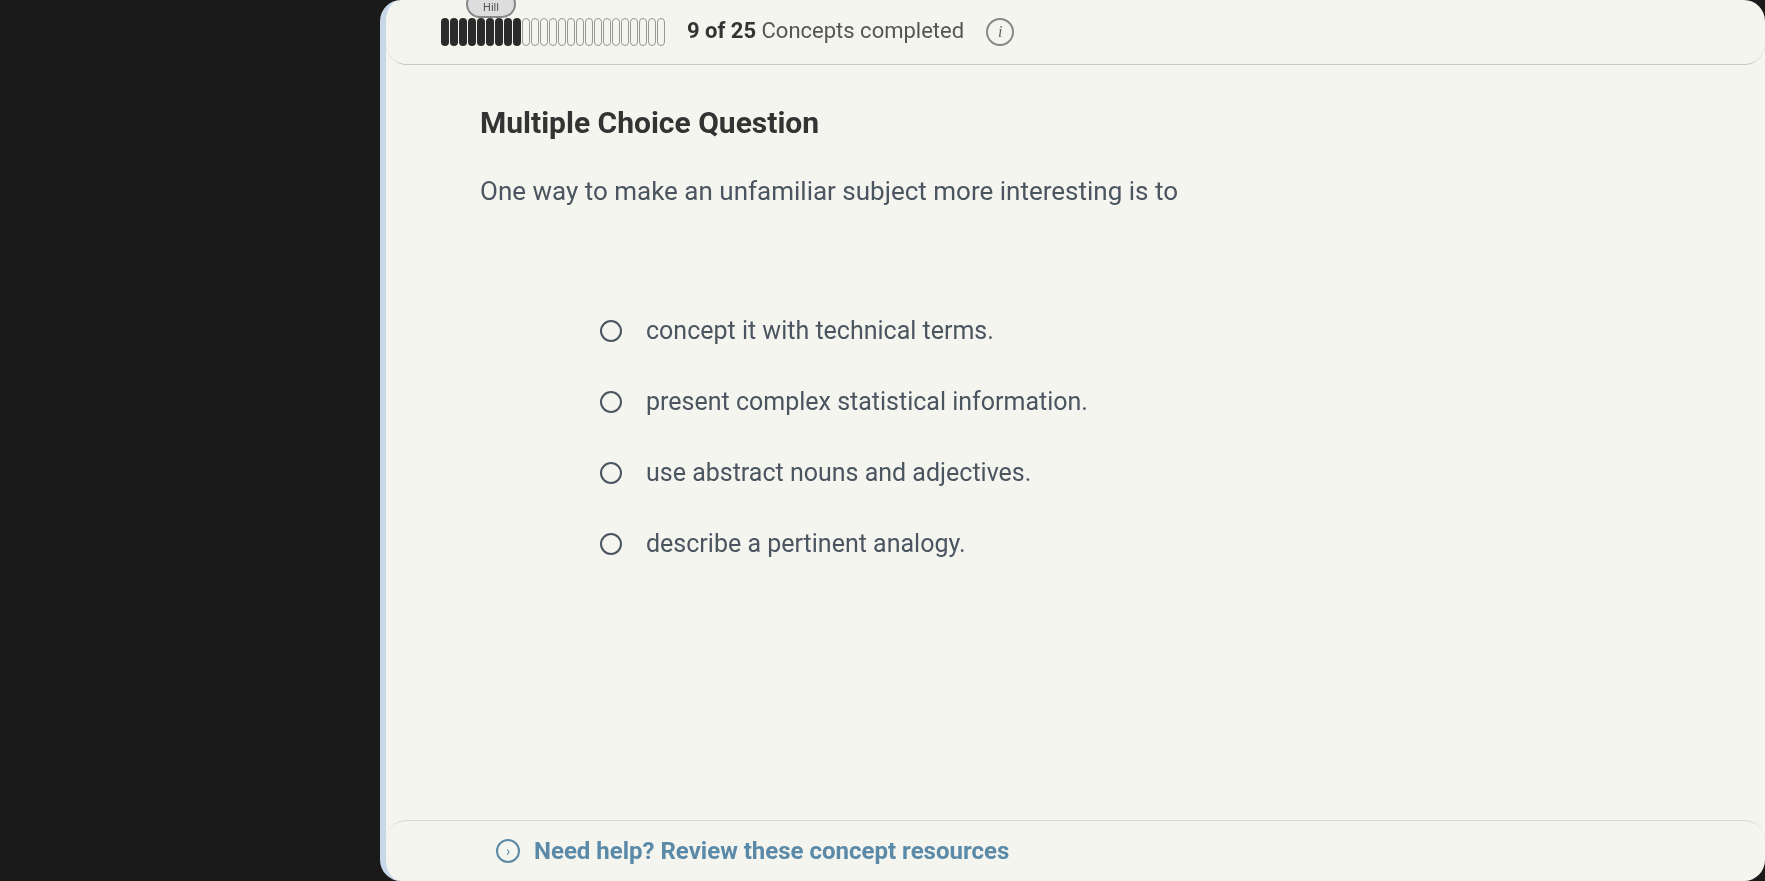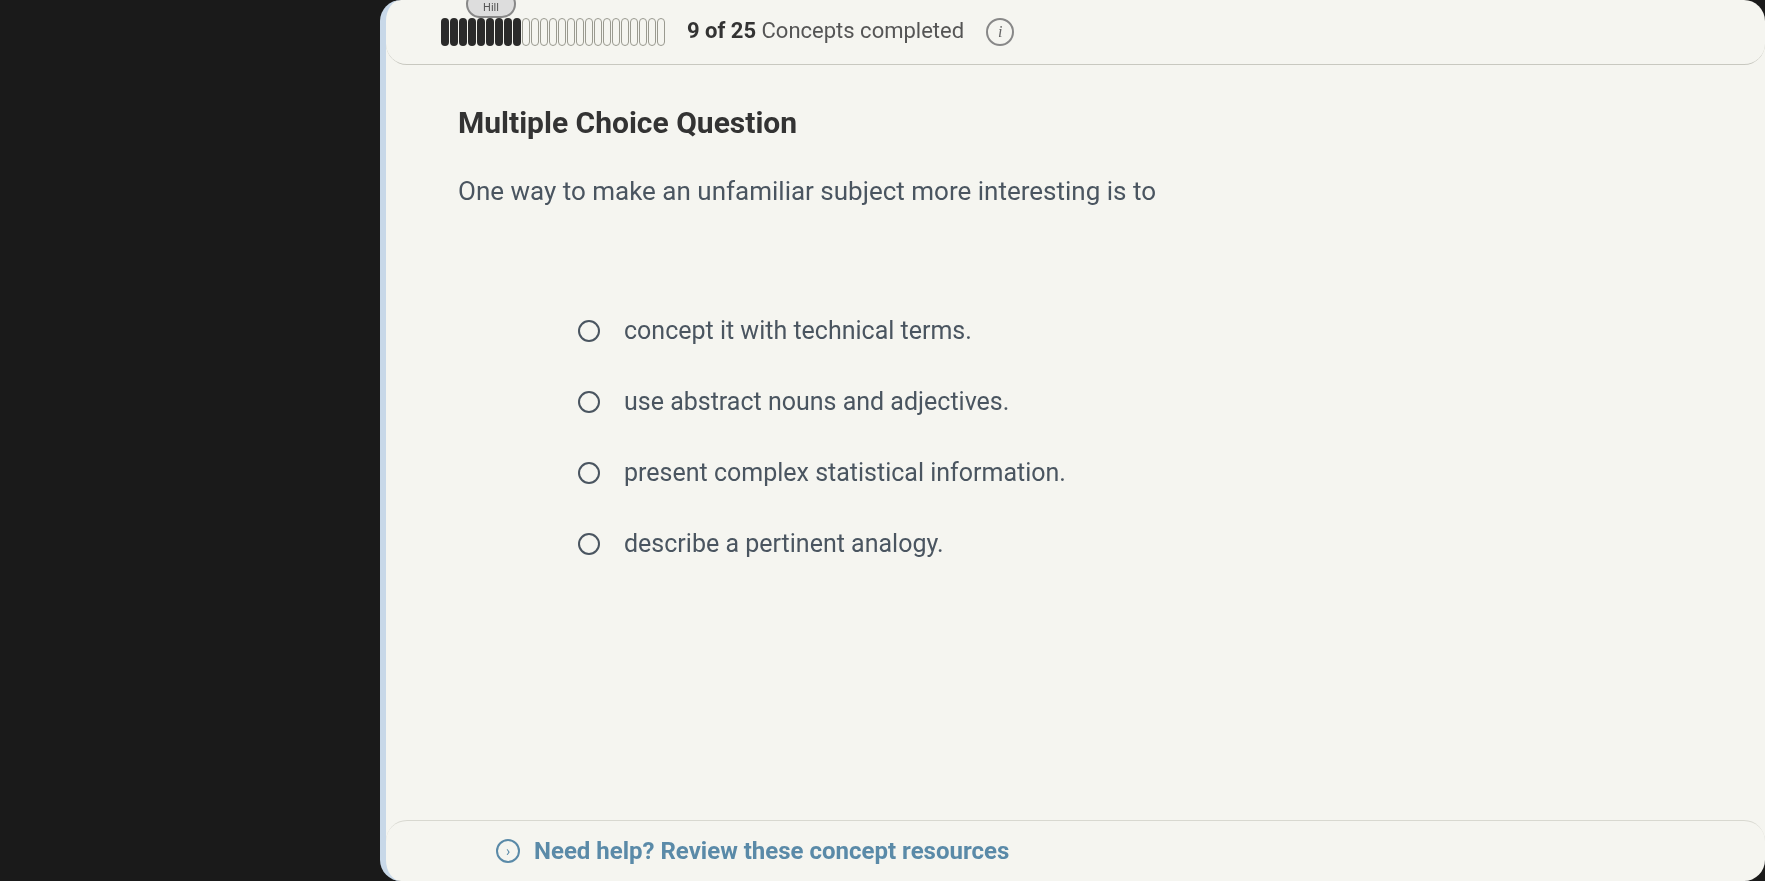--- a/index.html
+++ b/index.html
@@ -77,21 +77,21 @@
       display: flex;
       align-items: center;
       justify-content: center;
       font-size: 16px;
       color: #666;
       font-family: Georgia, serif;
       font-style: italic;
       cursor: pointer;
     }
     .content {
-      padding: 40px 72px;
+      padding: 40px 94px;
     }
     .question-type {
       font-size: 30px;
       font-weight: 700;
       color: #333;
       margin-bottom: 36px;
     }
     .question-text {
       font-size: 26px;
       color: #4a5560;
@@ -192,25 +192,25 @@
   <div class="content">
     <div class="question-type">Multiple Choice Question</div>
     <div class="question-text">One way to make an unfamiliar subject more interesting is to</div>
     <div class="options" id="options-list">
         <div class="option">
           <div class="radio"></div>
           <div class="option-text">concept it with technical terms.</div>
         </div>
         <div class="option">
           <div class="radio"></div>
+          <div class="option-text">present complex statistical information.</div>
+        </div>
+        <div class="option">
+          <div class="radio"></div>
           <div class="option-text">use abstract nouns and adjectives.</div>
-        </div>
-        <div class="option">
-          <div class="radio"></div>
-          <div class="option-text">present complex statistical information.</div>
         </div>
         <div class="option">
           <div class="radio"></div>
           <div class="option-text">describe a pertinent analogy.</div>
         </div>
       </div>
   </div>
 
   <div class="help-section">
     <div class="chevron-icon">›</div>

